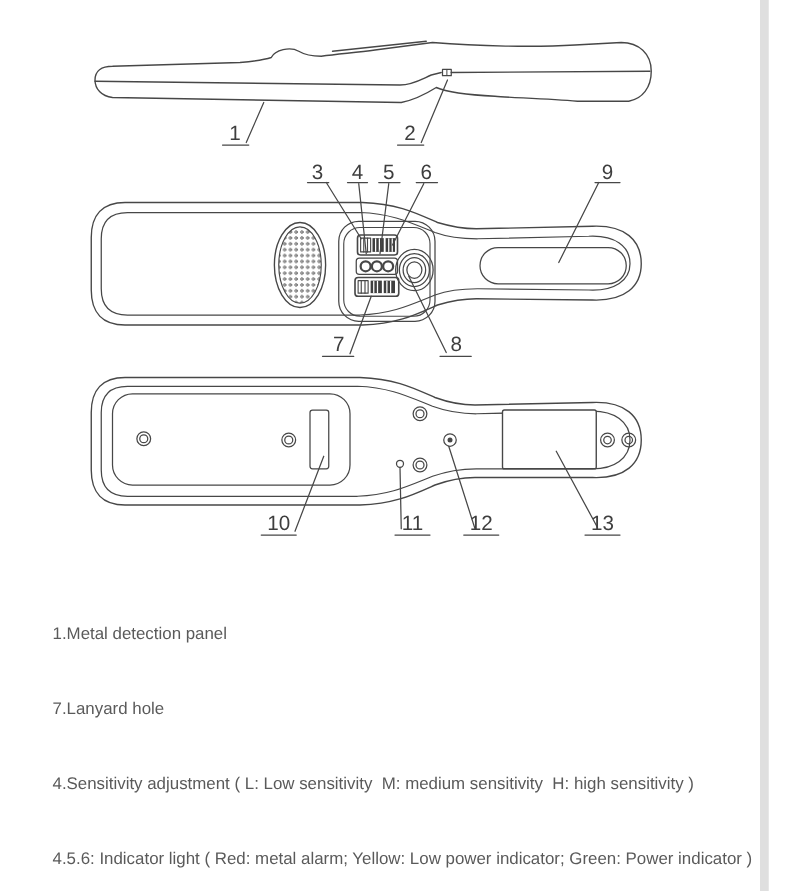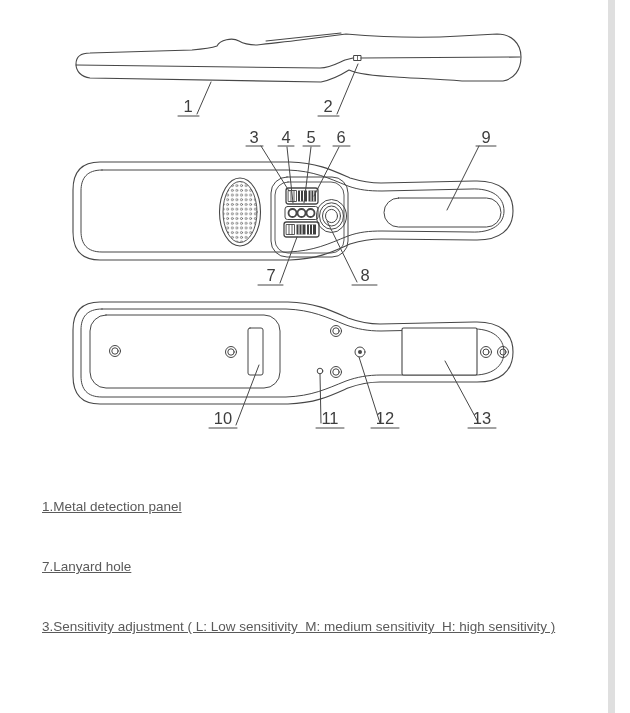--- a/index.html
+++ b/index.html
@@ -10,21 +10,21 @@
   #stage{position:absolute;left:0;top:0;width:630px;height:713px;}
   svg text.callout{
     font-family:"Liberation Sans", sans-serif;
     font-size:16.5px;fill:#3e3e3e;
   }
   .legend{
     position:absolute;left:42px;top:457px;width:560px;
     color:#5a5a5a;font-size:13.5px;line-height:20px;white-space:pre-wrap;
   }
   .legend .line{height:20px;display:flex;align-items:center;white-space:pre;}
-  .legend .plain{display:block;text-decoration:underline;}
+  .legend .plain{display:block;}
   .scroll-strip{
     position:absolute;top:0;left:608px;width:7px;height:713px;
   }
 </style>
 </head>
 <body>
 
 <div id="stage">
 
   <svg width="630" height="455" viewBox="0 0 630 455" fill="none" stroke-linejoin="round" stroke-linecap="round">
@@ -153,21 +153,22 @@
       <text class="callout" x="385" y="424" text-anchor="middle" stroke="none">12</text>
       <path d="M468,428 L496,428 M478,422 L445,361" stroke-width="1"></path>
       <text class="callout" x="482" y="424" text-anchor="middle" stroke="none">13</text>
     </g>
   </svg>
 
   
   <div class="legend" style="color: rgb(90, 90, 90);">
     <div class="line plain">1.Metal detection panel</div>
     <div class="line plain">7.Lanyard hole</div>
-    <div class="line plain">3.Sensitivity adjustment ( L: Low sensitivity  M: medium sensitivity  H: high sensitivity )</div>
+    <div class="line plain">4.Sensitivity adjustment ( L: Low sensitivity  M: medium sensitivity  H: high sensitivity )</div>
+    <div class="line plain">4.5.6: Indicator light ( Red: metal alarm; Yellow: Low power indicator; Green: Power indicator )</div>
     
     
     
     
     
     
     
   </div>
 
   <div class="scroll-strip" style="background: rgb(223, 223, 223);"></div>

